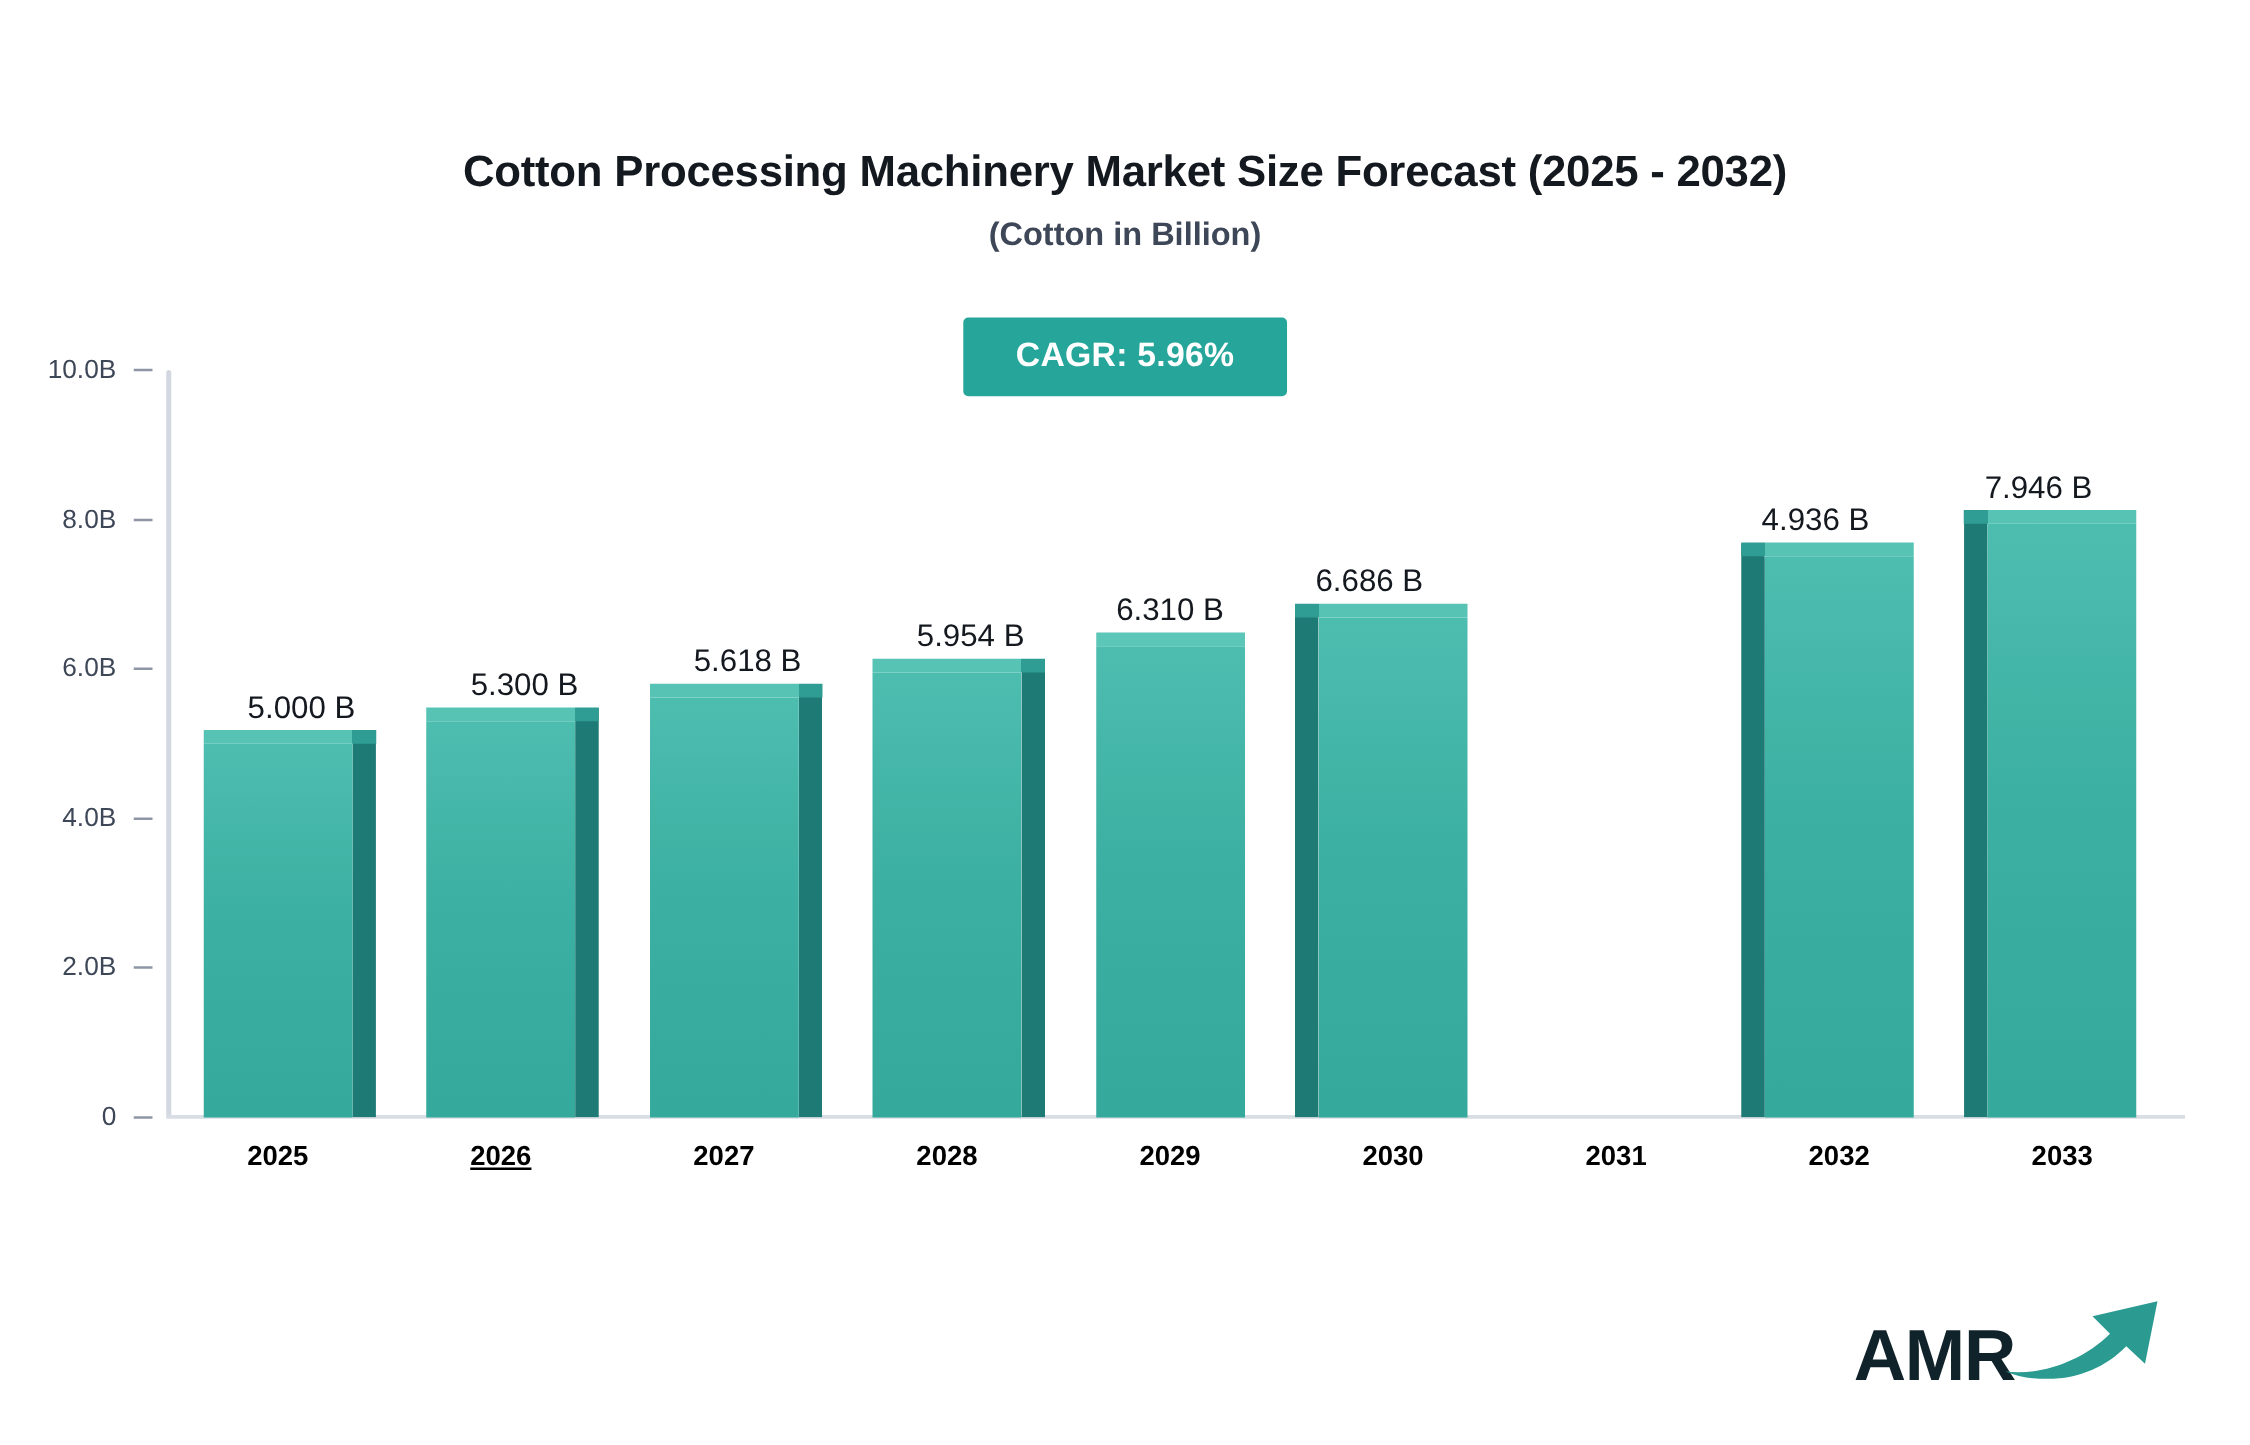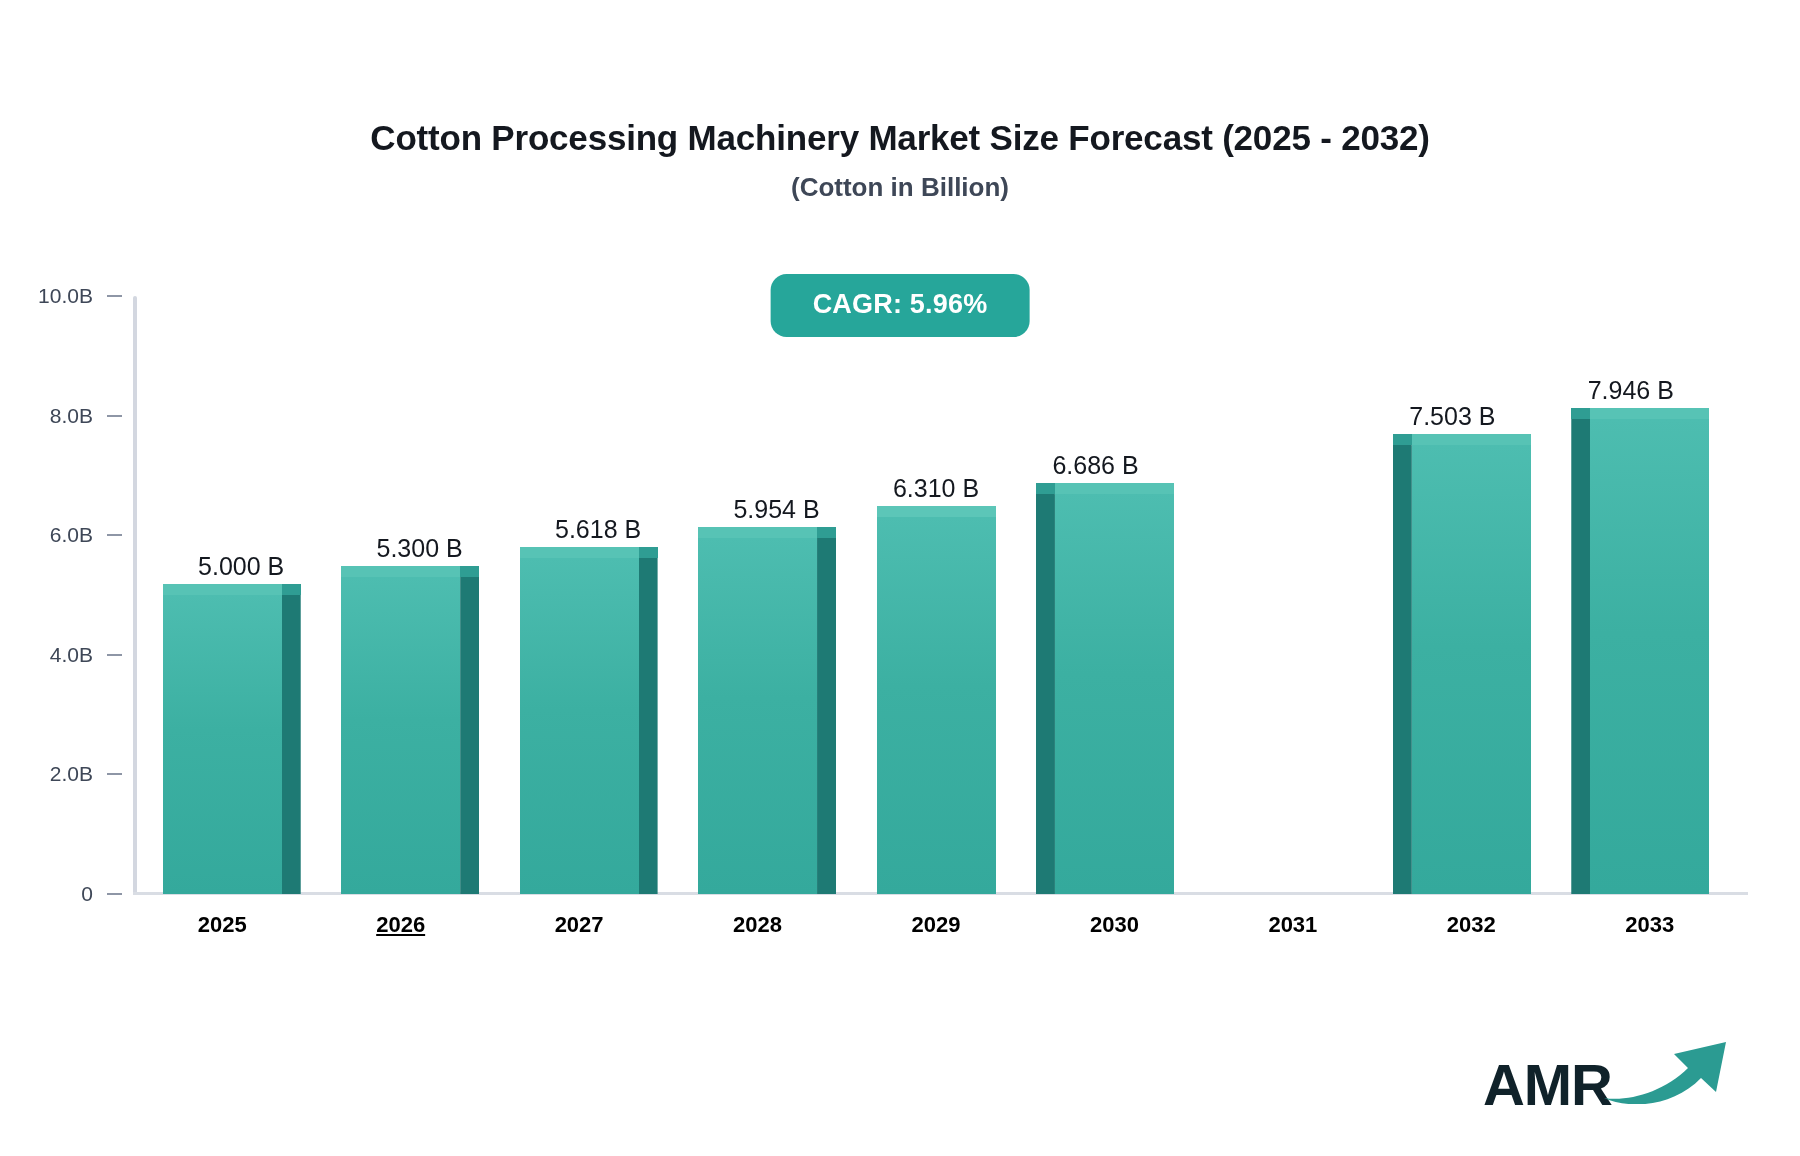--- a/index.html
+++ b/index.html
@@ -41,26 +41,26 @@
     text-align: center;
     font-size: 26px;
     font-weight: 700;
     color: #3e4757;
     white-space: nowrap;
   }
 
   
   .cagr-badge {
     position: absolute;
-    top: 274px;
+    top: 254px;
     left: 50%;
     transform: translateX(-50%);
     background: #26a69a;
     color: #ffffff;
-    border-radius: 16px;
+    border-radius: 4px;
     padding: 17px 42px 19px 42px;
     font-size: 27px;
     font-weight: 700;
     letter-spacing: 0.2px;
     white-space: nowrap;
     line-height: 1;
   }
 
   
   #plot {
@@ -272,21 +272,21 @@
         <div class="bar-group" style="left: 921.944px; width: 119px; height: 399.823px;">
           <span class="bar-side left" style="height:410.8228px"></span>
           <span class="bar-face" style="height:399.8228px"></span>
           <span class="bar-top" style="left:-19px;width:138px;bottom:399.8228px;background:linear-gradient(90deg,#2f9d93 0%,#2f9d93 13.768115942028986%,#57c3b5 13.768115942028986%,#57c3b5 100%);"></span>
           <span class="bar-value shift-left">6.686 B</span>
         </div>
         <div class="bar-group" style="left: 1278.83px; width: 119px; height: 448.679px;">
           <span class="bar-side left" style="height:459.6794px"></span>
           <span class="bar-face" style="height:448.6794px"></span>
           <span class="bar-top" style="left:-19px;width:138px;bottom:448.6794px;background:linear-gradient(90deg,#2f9d93 0%,#2f9d93 13.768115942028986%,#57c3b5 13.768115942028986%,#57c3b5 100%);"></span>
-          <span class="bar-value shift-left">7.503 B</span>
+          <span class="bar-value shift-left">4.936 B</span>
         </div>
         <div class="bar-group" style="left: 1457.28px; width: 119px; height: 475.171px;">
           <span class="bar-side left" style="height:486.1708px"></span>
           <span class="bar-face" style="height:475.1708px"></span>
           <span class="bar-top" style="left:-19px;width:138px;bottom:475.1708px;background:linear-gradient(90deg,#2f9d93 0%,#2f9d93 13.768115942028986%,#57c3b5 13.768115942028986%,#57c3b5 100%);"></span>
           <span class="bar-value shift-left">7.946 B</span>
         </div>
       </div>
   </div>
 

